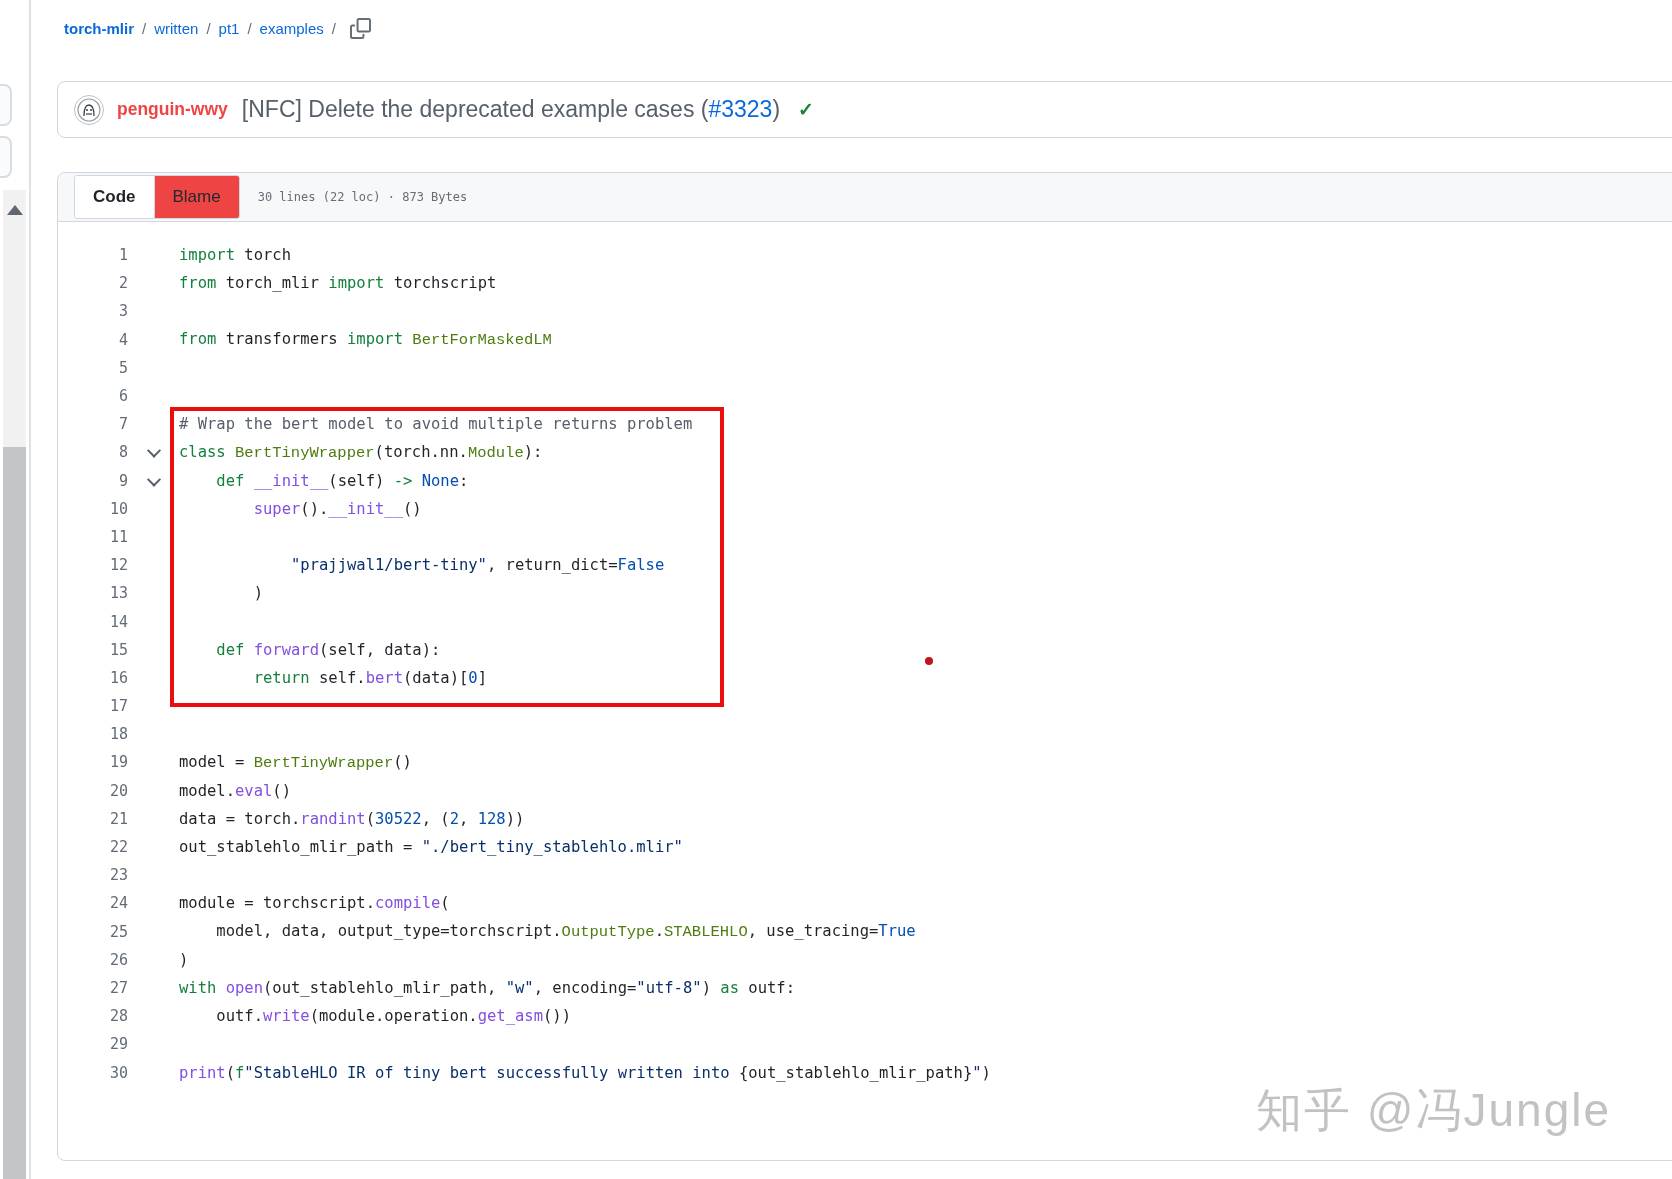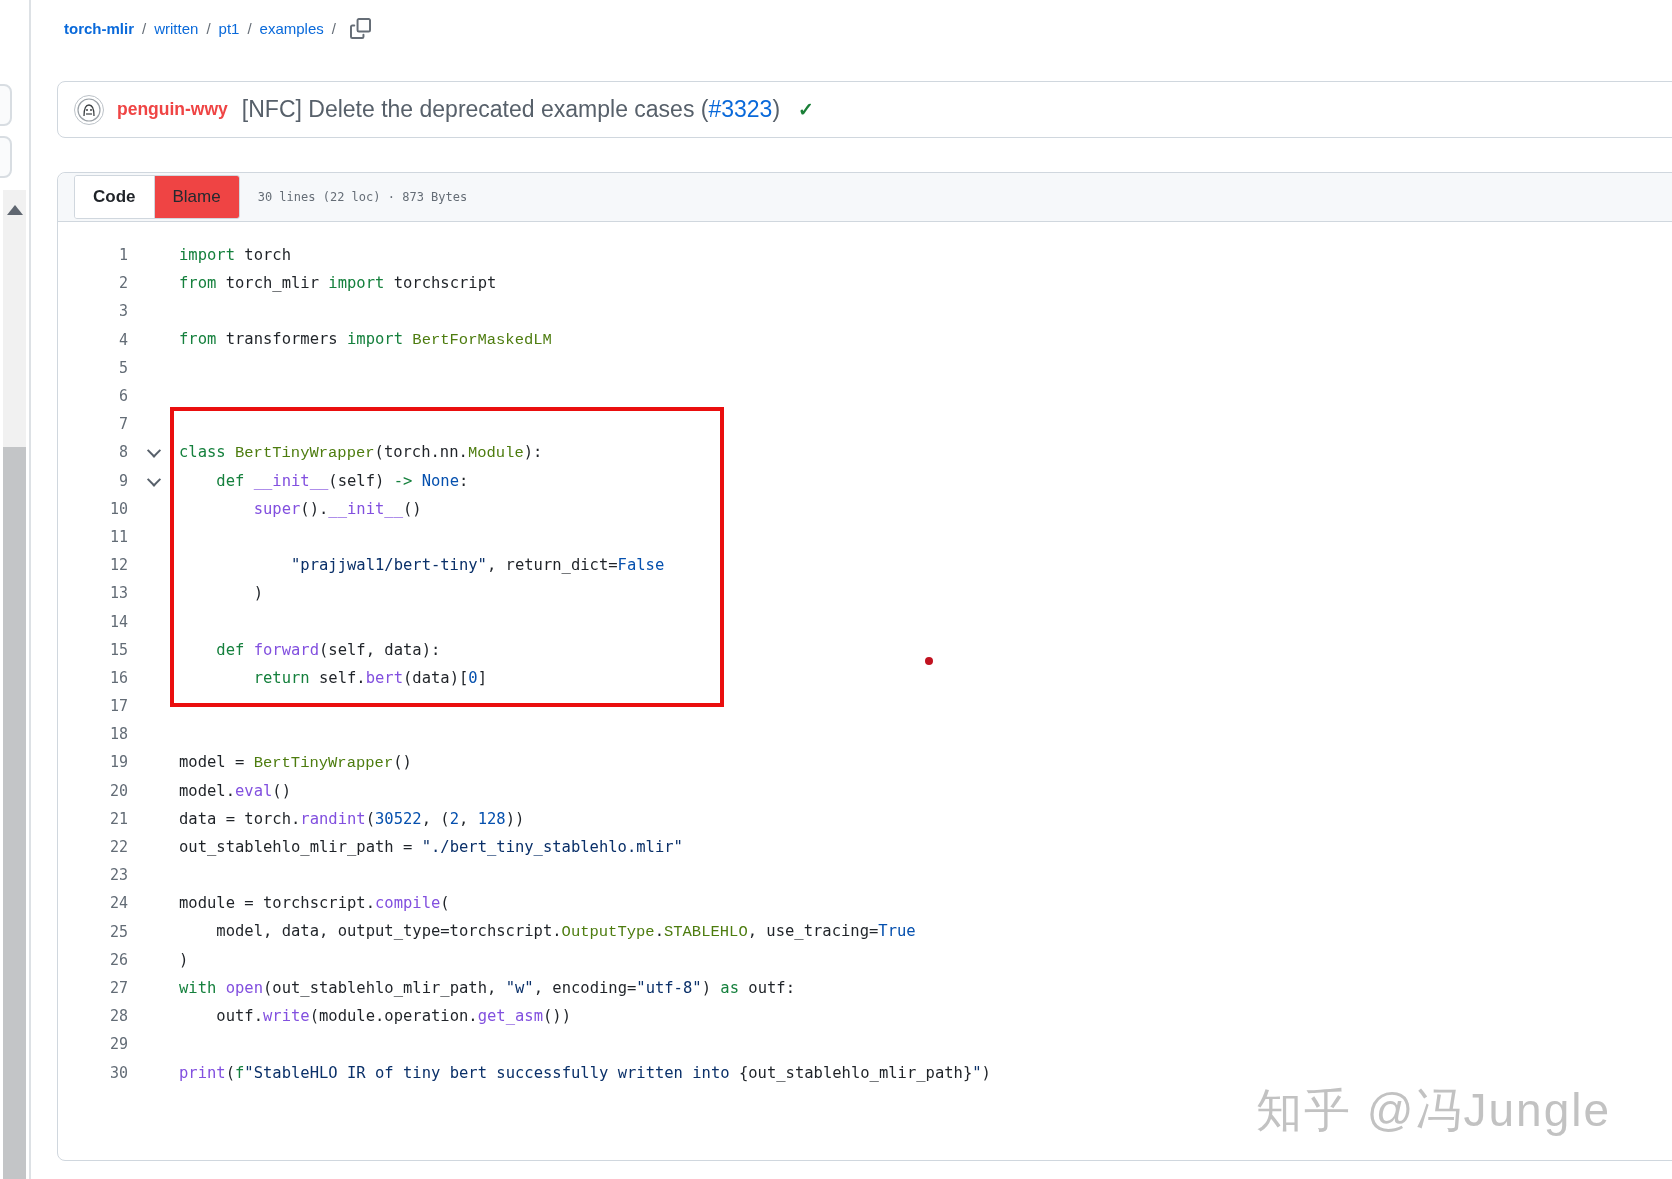--- a/index.html
+++ b/index.html
@@ -143,20 +143,21 @@
         <div class="tks"></div>
       </div>
       <div class="row">
         <div class="ln">6</div>
         <div class="fold"></div>
         <div class="tks"></div>
       </div>
       <div class="row">
         <div class="ln">7</div>
         <div class="fold"></div>
+        <div class="tks"><span class="tk-c"># Wrap the bert model to avoid multiple returns problem</span></div>
       </div>
       <div class="row">
         <div class="ln">8</div>
         <div class="fold">
           <span class="chev"></span>
         </div>
         <div class="tks"><span class="tk-k">class</span><span class="tk-p"> </span><span class="tk-e">BertTinyWrapper</span><span class="tk-p">(torch.nn.</span><span class="tk-e">Module</span><span class="tk-p">):</span></div>
       </div>
       <div class="row">
         <div class="ln">9</div>

